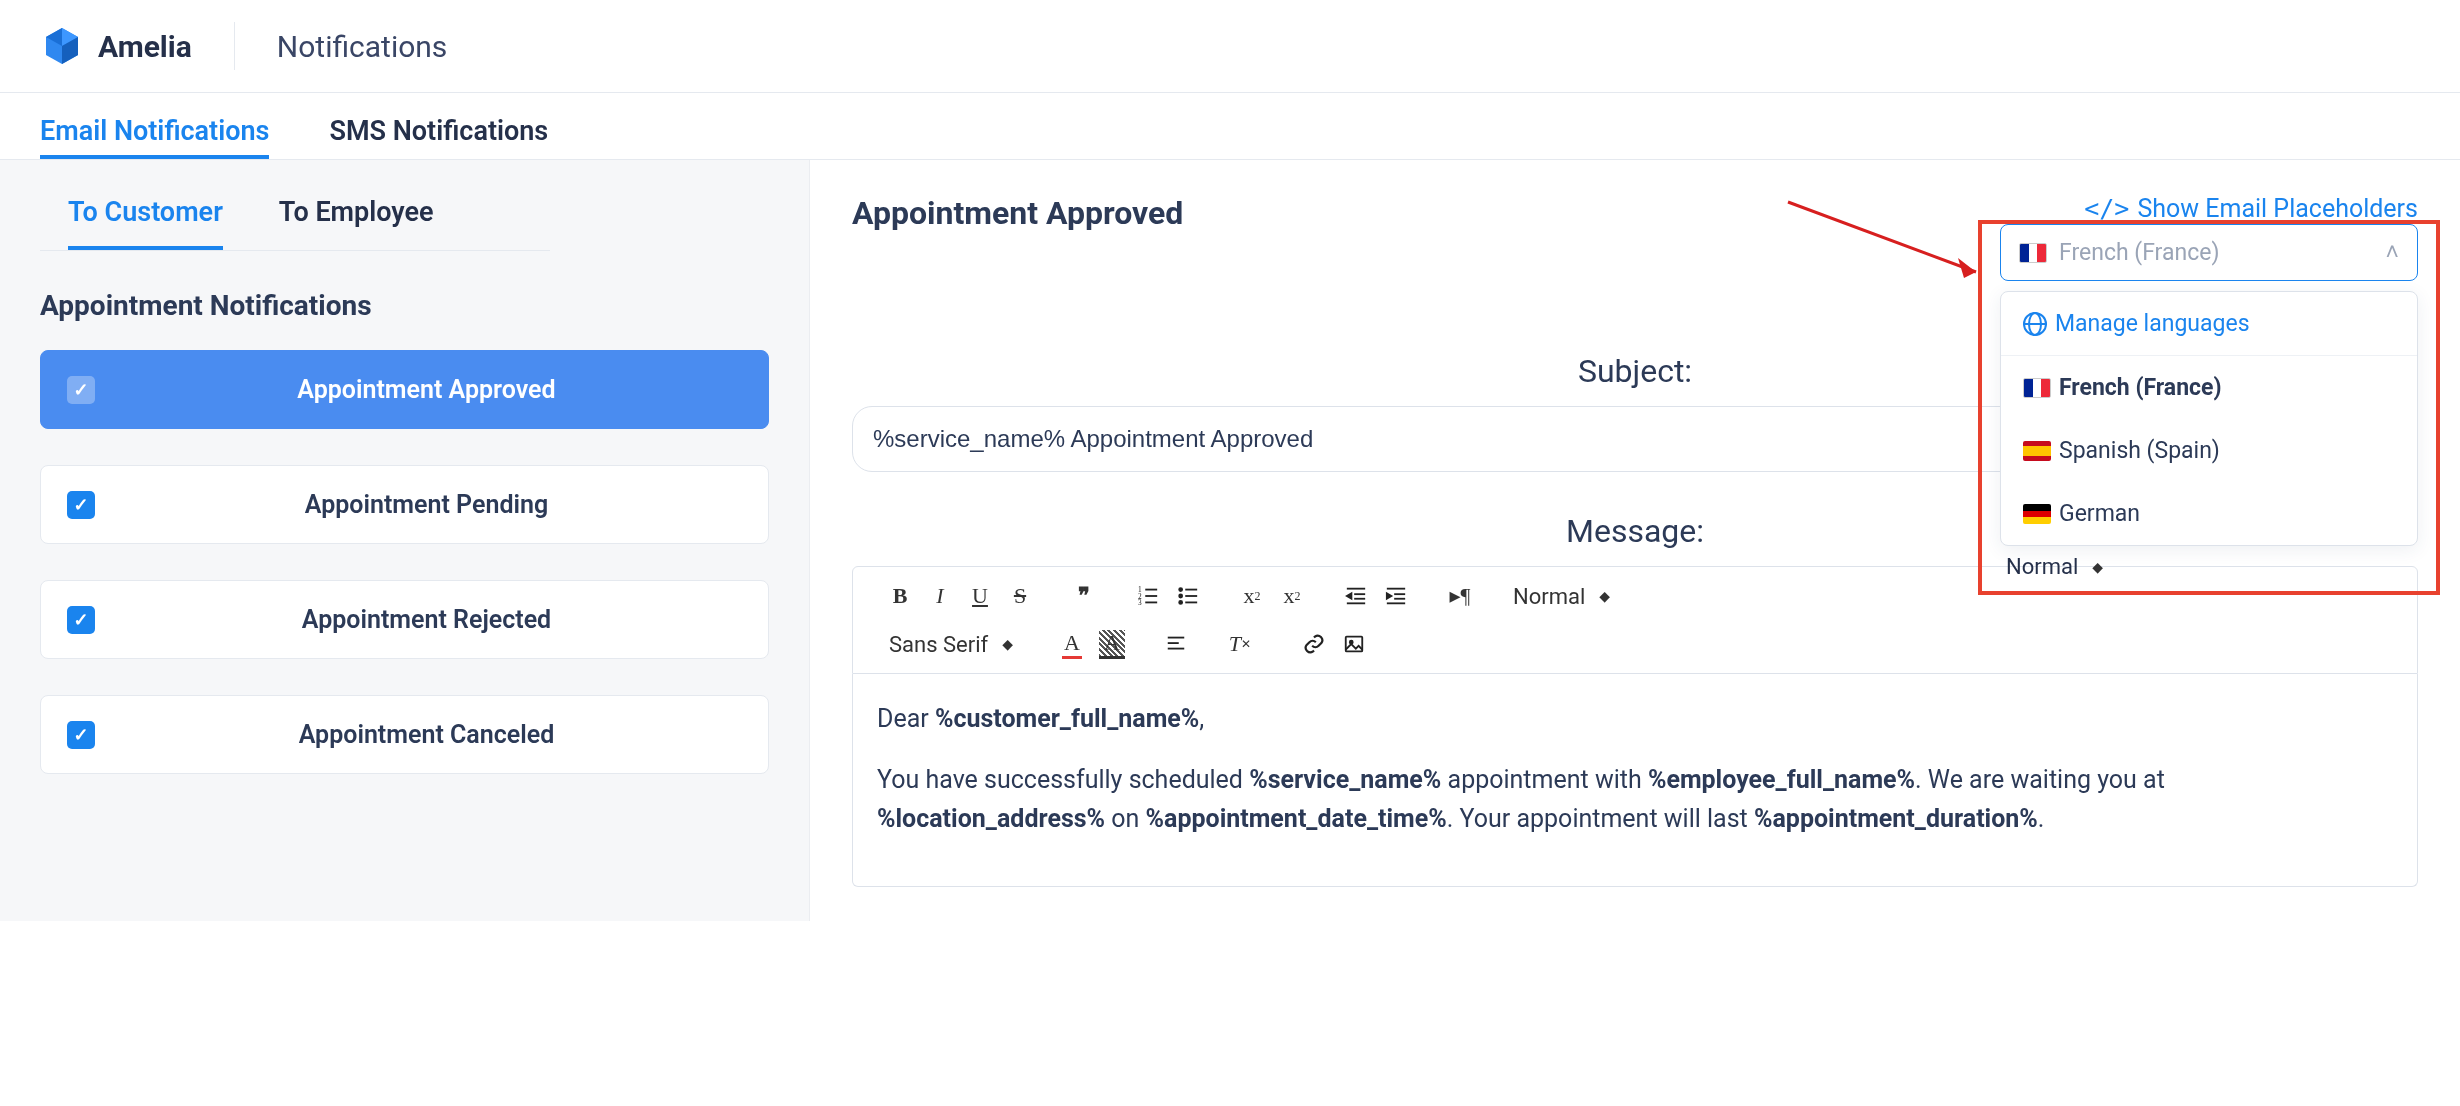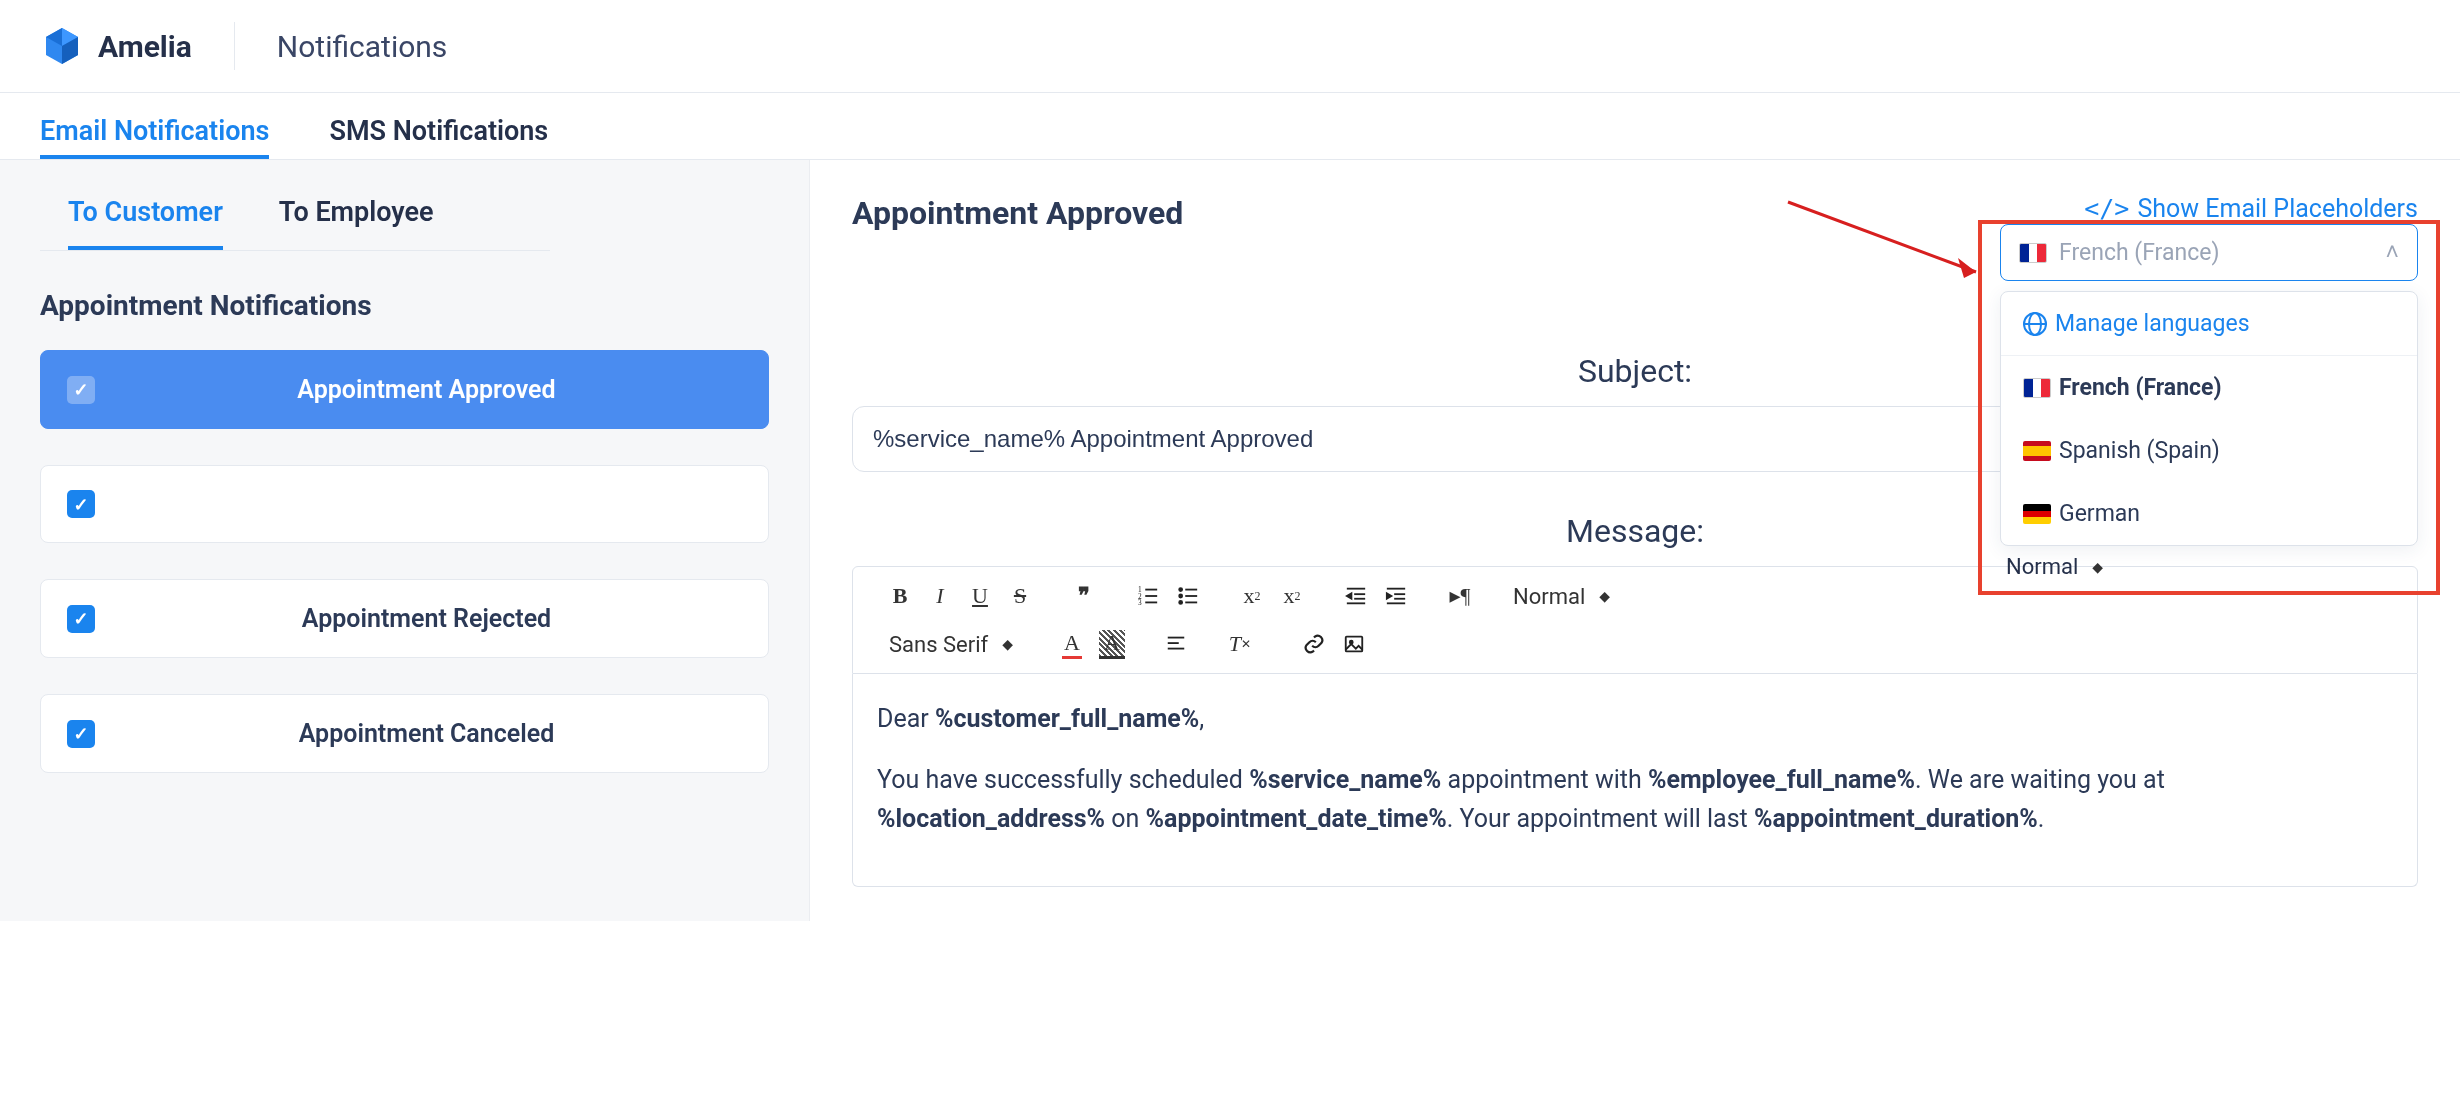--- a/index.html
+++ b/index.html
@@ -33,21 +33,21 @@
 .notif-item .label { flex: 1; text-align: center; }
 
 
 .main { flex: 1; padding: 34px 42px; position: relative; }
 .main-head { display: flex; justify-content: space-between; align-items: flex-start; }
 .main-title { font-size: 32px; font-weight: 700; color: #2c3a57; }
 .placeholders-link { font-size: 25px; color: #1a84ee; cursor: pointer; display: flex; align-items: center; gap: 8px; }
 .placeholders-link .codeic { font-family: monospace; }
 
 .field-label { font-size: 32px; color: #2c3a57; margin-top: 40px; margin-bottom: 16px; text-align: center; }
-.input { width: 100%; border: 1px solid #dde2ea; border-radius: 12px; padding: 18px 20px; font-size: 24px; color: #2c3a57; }
+.input { width: 100%; border: 1px solid #dde2ea; border-radius: 20px; padding: 18px 20px; font-size: 24px; color: #2c3a57; }
 
 .toolbar { border: 1px solid #dde2ea; border-radius: 6px 6px 0 0; padding: 12px 18px; display: flex; flex-wrap: wrap; gap: 8px 6px; align-items: center; font-size: 22px; color: #333; }
 .tb-group { display: flex; align-items: center; gap: 6px; padding: 0 12px; }
 .tb-btn { width: 34px; height: 34px; display: inline-flex; align-items: center; justify-content: center; cursor: pointer; border-radius: 3px; font-family: serif; }
 .tb-btn svg { width: 22px; height: 22px; }
 .tb-sel { display: inline-flex; align-items: center; gap: 14px; cursor: pointer; padding: 2px 6px; font-size: 22px; }
 .tb-sel .arr { font-size: 14px; color: #333; }
 .tb-row2 { display: flex; align-items: center; gap: 6px; width: 100%; padding: 6px 12px 0; }
 .editor { border: 1px solid #dde2ea; border-top: none; border-radius: 0 0 6px 6px; padding: 26px 24px; font-size: 25px; line-height: 1.55; color: #2c3a57; }
 .editor p { margin-bottom: 22px; }
@@ -109,20 +109,21 @@
         <div class="sub-tab">To Employee</div>
       </div>
       <div class="section-h">Appointment Notifications</div>
 
       <div class="notif-item selected">
         <span class="chk">✓</span>
         <span class="label">Appointment Approved</span>
       </div>
       <div class="notif-item">
         <span class="chk">✓</span>
+        <span class="label">Appointment Pending</span>
       </div>
       <div class="notif-item">
         <span class="chk">✓</span>
         <span class="label">Appointment Rejected</span>
       </div>
       <div class="notif-item" style="margin-bottom:0">
         <span class="chk">✓</span>
         <span class="label">Appointment Canceled</span>
       </div>
     </div>

